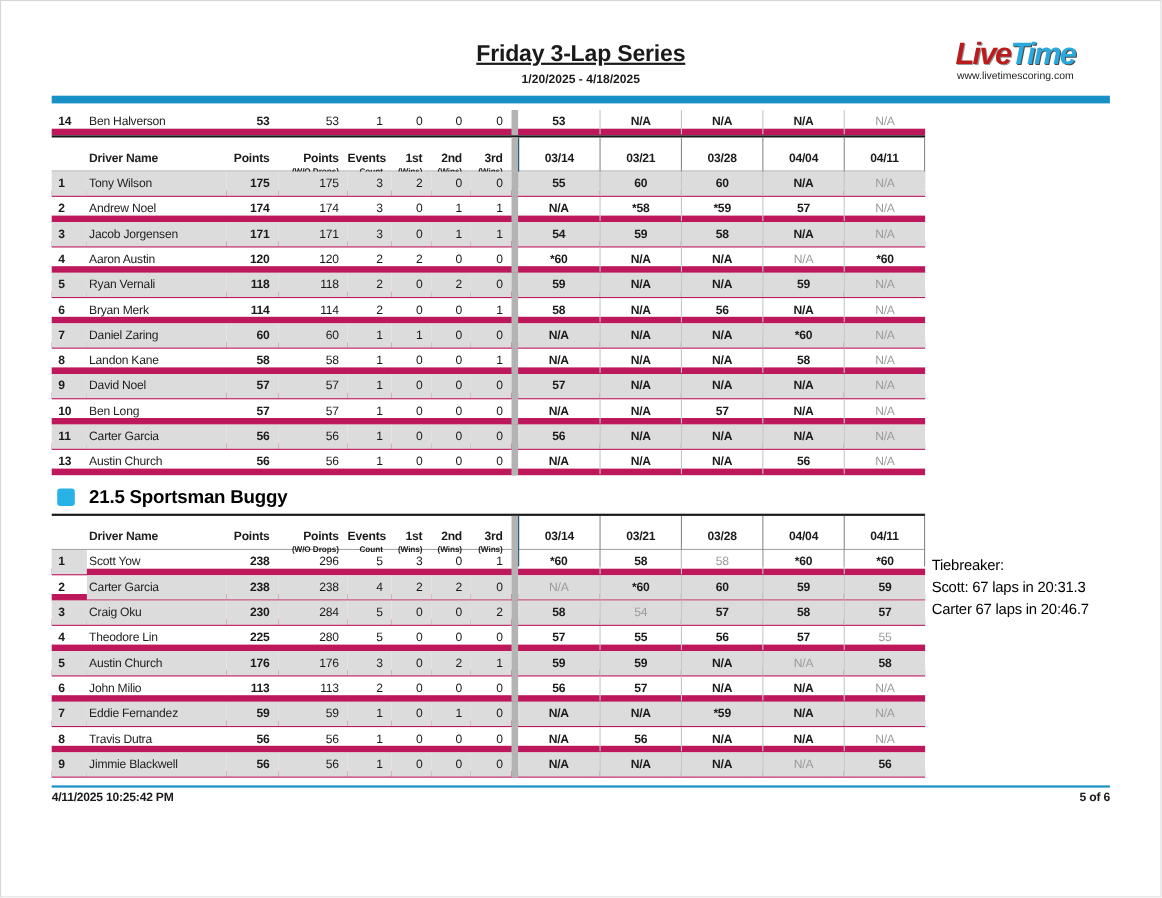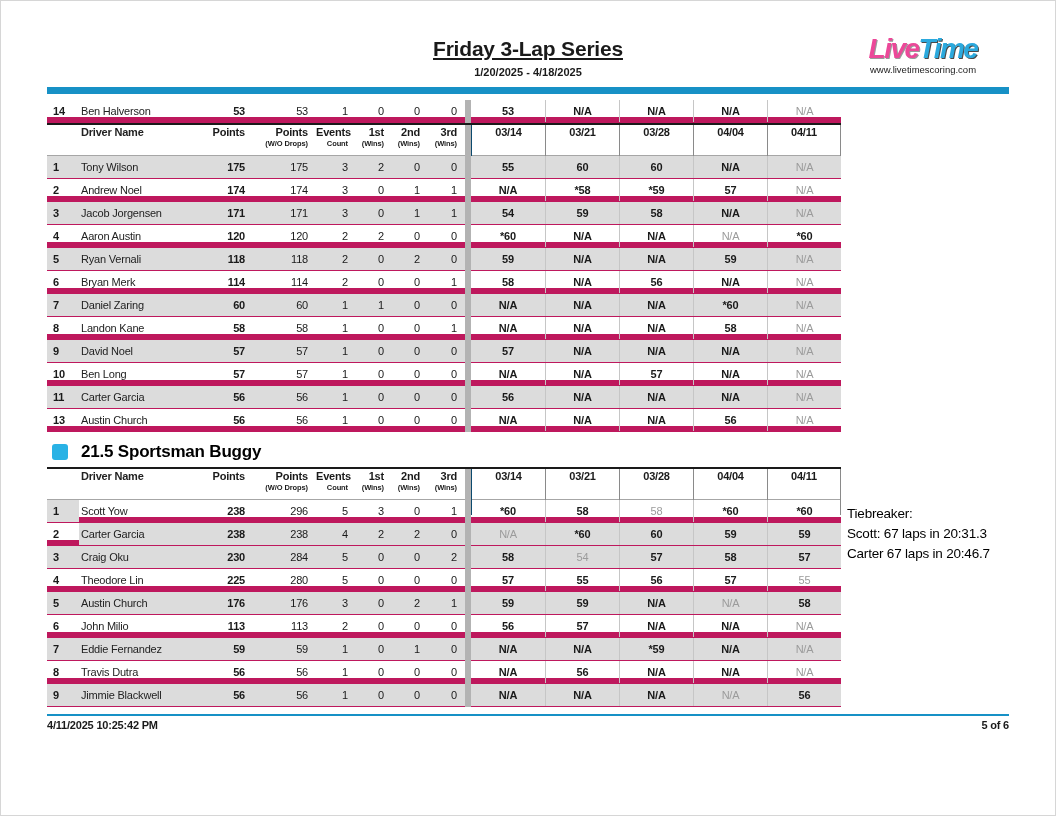--- a/index.html
+++ b/index.html
@@ -7,21 +7,21 @@
     width:1056px;height:816px;box-sizing:border-box;
     padding:36px 46px 0;position:relative;background:#fff;
     border:1px solid #d6d6d6;
     font-family:"Liberation Sans",sans-serif;color:#1a1a1a;
   }
   
   .report-title{text-align:center;font-size:21px;font-weight:bold;margin:0;letter-spacing:-0.2px;text-decoration:underline;}
   .report-subtitle{text-align:center;font-size:11px;font-weight:bold;margin-top:5px;}
   .logo{position:absolute;top:34px;right:46px;width:172px;text-align:center;}
   .logo-text{font-size:28px;font-weight:bold;font-style:italic;letter-spacing:-1.5px;line-height:28px;white-space:nowrap;}
-  .lt-live{color:#ec4899;text-shadow:1px 1px 0 #9a9a9a;font-style:italic;}
+  .lt-live{color:#b91c1c;text-shadow:1px 1px 0 #9a9a9a;font-style:italic;}
   .lt-time{text-shadow:1px 1px 0 #4a4a4a;}
   .logo-url{font-size:9.5px;color:#222;margin-top:1px;}
   .blue-bar{height:7px;margin-top:9px;}
   
   .table-area{width:794px;}
   #leading-row-container{margin-top:6px;}
   .trow{display:flex;height:23px;box-sizing:border-box;border-bottom:6px solid #be185d;}
   .cell{box-sizing:border-box;font-size:11px;line-height:22px;height:22px;white-space:nowrap;overflow:hidden;letter-spacing:-0.2px;}
   .sh{background:#DCDCDC;}
   .c-rank{width:32px;padding-left:6px;font-weight:bold;}
@@ -30,21 +30,21 @@
   .c-ptswo{width:63px;text-align:right;padding-right:8px;}
   .c-events{width:40px;text-align:right;padding-right:8px;}
   .c-w1,.c-w2{width:36px;text-align:right;padding-right:8px;}
   .c-w3{width:37px;text-align:right;padding-right:8px;}
   .c-div{width:6px;background:#B3B3B3;height:23px;margin-bottom:-1px;}
   .c-date{width:74px;text-align:center;font-weight:bold;border-left:1px solid #C6C6C6;}
   .c-date.first{border-left:none;}
   .score.muted{color:#9B9B9B;font-weight:normal;}
   
   .thead{display:flex;height:33px;box-sizing:border-box;border-top:2px solid #1a1a1a;border-bottom:1px solid #a6a6a6;background:#fff;}
-  .hc{box-sizing:border-box;padding-top:0;height:46px;line-height:normal;background:transparent;}
+  .hc{box-sizing:border-box;padding-top:12px;height:46px;line-height:normal;background:transparent;}
   .hc .hmain{display:block;font-size:11px;font-weight:bold;line-height:14px;letter-spacing:-0.2px;}
   .hc .hsub{display:block;font-size:7.5px;font-weight:bold;line-height:9px;letter-spacing:-0.1px;}
   .thead .c-div{height:31px;margin-bottom:0;}
   .thead .c-date{border-left:1px solid #8a8a8a;}
   .thead .c-date.first{border-left:1px solid #0c4a6e;}
   .thead .c-date.last{border-right:1px solid #8a8a8a;}
   
   .section-block{position:relative;}
   .class-section{display:flex;align-items:center;margin:8px 0 3px;height:24px;}
   .class-icon{width:16px;height:16px;border-radius:3px;margin:0 13px 0 5px;}

